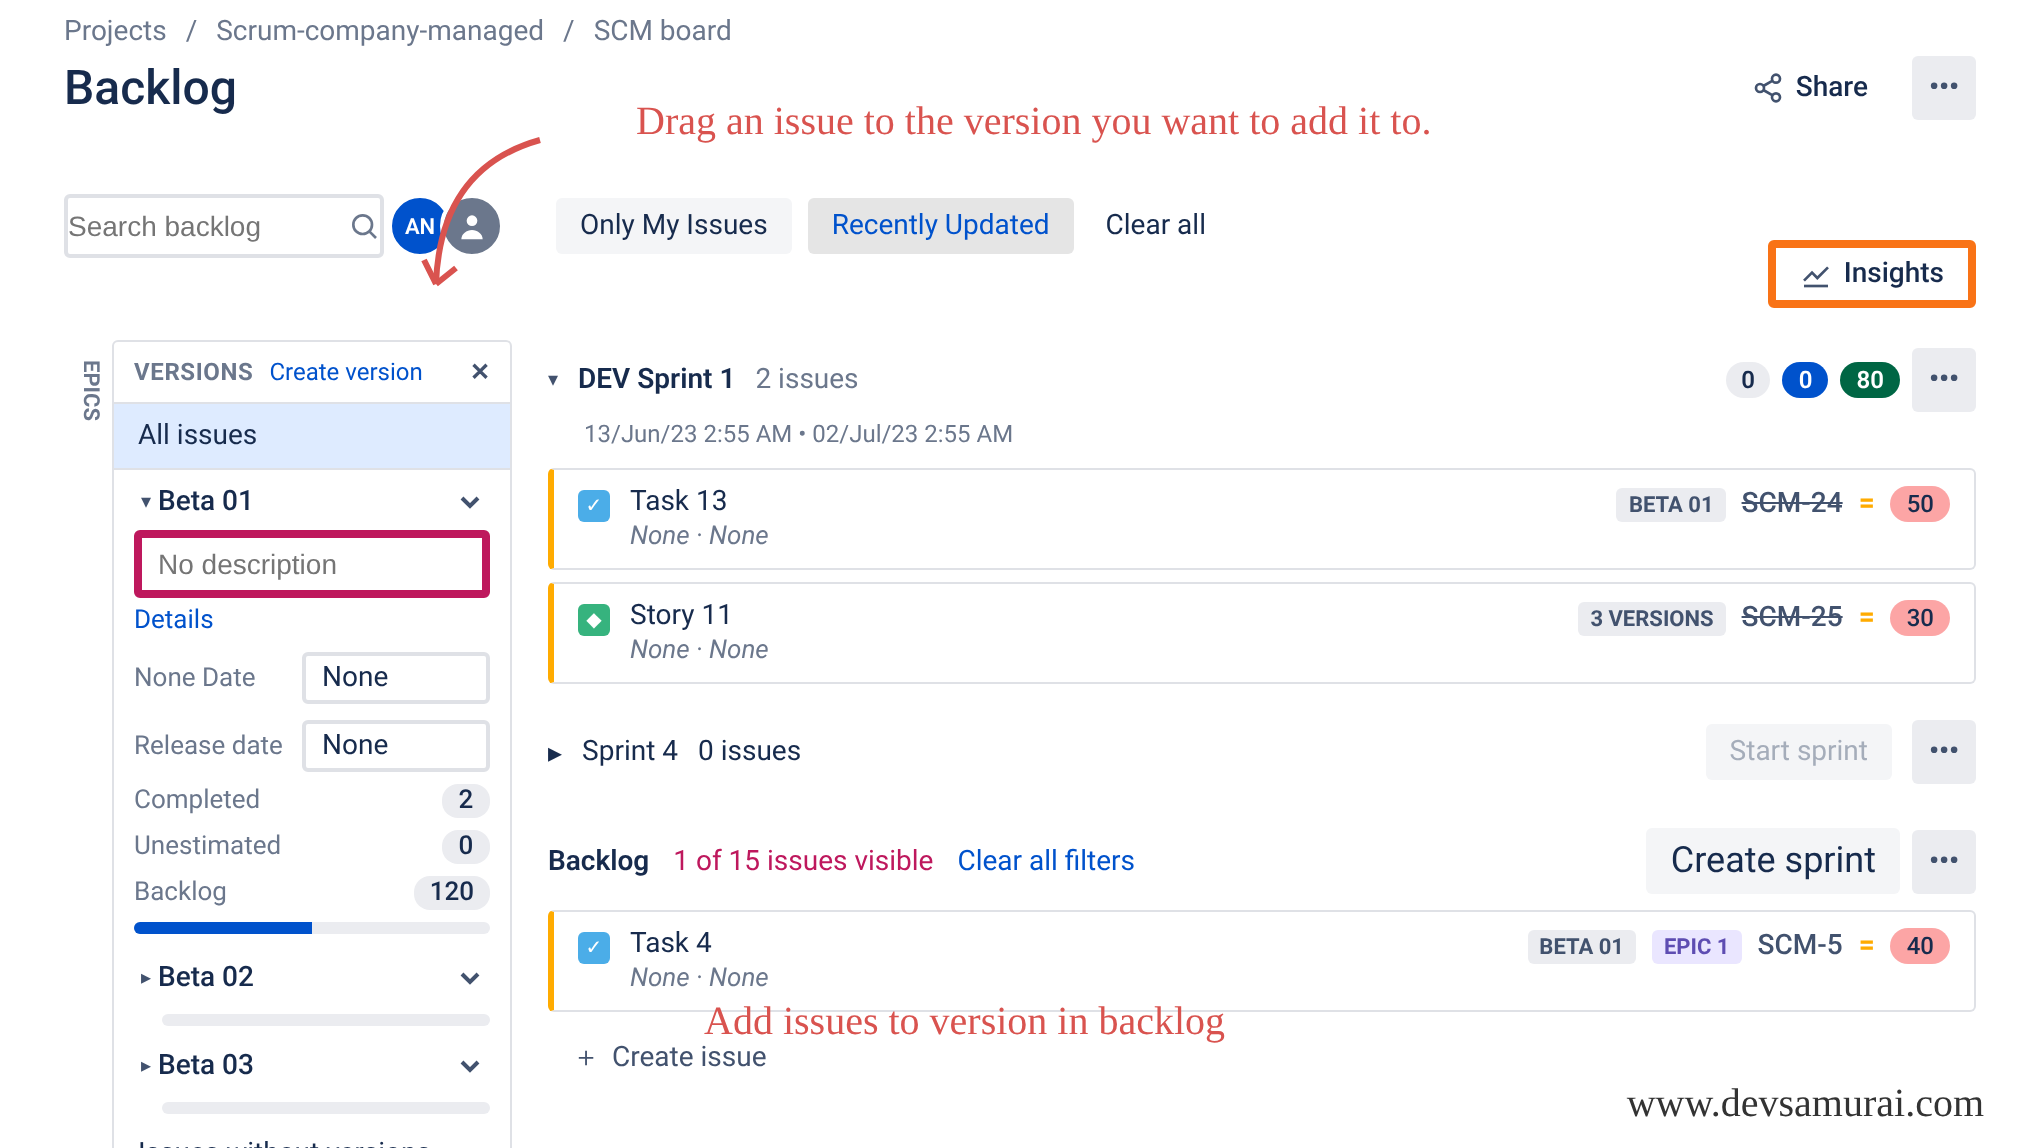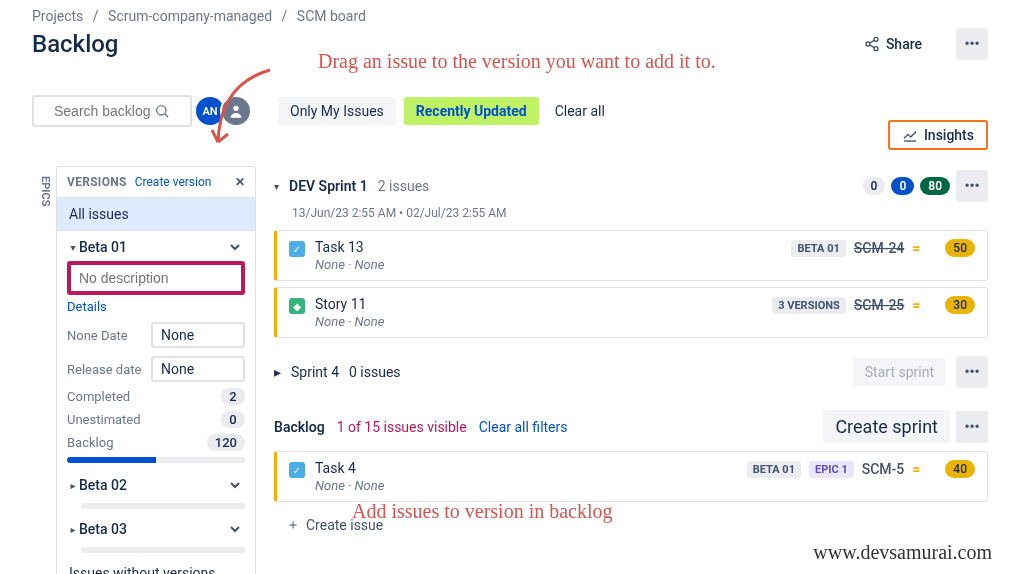--- a/index.html
+++ b/index.html
@@ -2,34 +2,34 @@
 <html><head>
 <meta charset="utf-8">
 <style>
   * { box-sizing: border-box; margin: 0; padding: 0; }
   body { font-family: -apple-system, BlinkMacSystemFont, "Segoe UI", Roboto, sans-serif; font-size: 14px; color: #172B4D; background: #fff; width: 1020px; height: 574px; overflow: hidden; position: relative; }
   .breadcrumb { padding: 8px 32px 0 32px; font-size: 14px; color: #6B778C; }
   .breadcrumb span { color: #6B778C; }
   .breadcrumb .sep { margin: 0 6px; }
   .title-row { display: flex; align-items: center; justify-content: space-between; padding: 4px 32px 8px 32px; }
   .title-row h1 { font-size: 24px; font-weight: 500; }
-  .title-actions { display: flex; align-items: center; gap: 24px; }
+  .title-actions { display: flex; align-items: center; gap: 12px; }
   .share-btn { display: flex; align-items: center; gap: 6px; padding: 6px 10px; cursor: pointer; font-weight: 500; }
   .meatball { width: 32px; height: 32px; background: #ebecf0; border-radius: 3px; display: flex; align-items: center; justify-content: center; color: #42526E; font-weight: bold; cursor: pointer; }
   .toolbar { display: flex; align-items: center; padding: 4px 32px 8px 32px; gap: 8px; }
-  .search-box { display: flex; align-items: center; border: 2px solid #DFE1E6; border-radius: 3px; width: 160px; height: 32px; padding: 0 20px; }
+  .search-box { display: flex; align-items: center; border: 2px solid #DFE1E6; border-radius: 3px; width: 160px; height: 32px; padding: 0 0; }
   .search-box input { border: none; outline: none; flex: 1; font-size: 14px; width: 100px; }
   .avatars { display: flex; align-items: center; }
   .avatar { width: 32px; height: 32px; border-radius: 50%; display: flex; align-items: center; justify-content: center; color: #fff; font-size: 11px; font-weight: 600; border: 2px solid #fff; margin-left: -6px; }
   .avatar.blue { background: #0052CC; }
   .avatar.grey { background: #6B778C; }
   .filter-btn { padding: 6px 12px; border-radius: 3px; background: #f4f5f7; font-size: 14px; cursor: pointer; }
-  .filter-btn.active { background: #bef264; color: #0052CC; font-weight: bold; }
+  .filter-btn.active { background: #e5e5e5; color: #0052CC; }
   .clear-all { font-size: 14px; color: #172B4D; padding: 0 8px; cursor: pointer; }
-  .insights-btn { margin-left: auto; border: 2px solid #f97316; border-radius: 3px; padding: 5px 12px; display: flex; align-items: center; gap: 6px; cursor: pointer; font-weight: 500; margin-top: 48px; }
+  .insights-btn { margin-left: auto; border: 4px solid #f97316; border-radius: 3px; padding: 5px 12px; display: flex; align-items: center; gap: 6px; cursor: pointer; font-weight: 500; margin-top: 48px; }
   .layout { display: flex; padding: 8px 0 0 39px; }
   .epics-tab { writing-mode: vertical-rl; font-size: 11px; font-weight: 700; color: #6B778C; padding: 10px 4px 0 0; cursor: pointer; }
   .versions-panel { width: 200px; border: 1px solid #DFE1E6; border-radius: 3px; }
   .versions-header { display: flex; align-items: center; padding: 8px 10px; gap: 8px; font-size: 12px; }
   .versions-header .vh-title { font-weight: 700; color: #6B778C; letter-spacing: .3px; }
   .versions-header .vh-create { color: #0052CC; cursor: pointer; }
   .versions-header .vh-close { margin-left: auto; font-weight: bold; cursor: pointer; color: #42526E; }
   .all-issues { background: #DEEBFF; padding: 8px 12px; font-size: 14px; border-top: 1px solid #DFE1E6; border-bottom: 1px solid #DFE1E6; }
   .version-item { padding: 6px 10px; }
   .version-row { display: flex; align-items: center; cursor: pointer; }
@@ -65,21 +65,21 @@
   .issue-icon.story { background: #36B37E; }
   .issue-body { flex: 1; }
   .issue-title { font-size: 14px; }
   .issue-meta { font-size: 13px; color: #6B778C; font-style: italic; margin-top: 2px; }
   .issue-right { display: flex; align-items: center; gap: 8px; }
   .badge { font-size: 11px; font-weight: 700; padding: 2px 6px; border-radius: 3px; background: #ebecf0; color: #42526E; }
   .badge.epic { background: #EAE6FF; color: #5E4DB2; }
   .issue-key { font-size: 14px; color: #42526E; font-weight: 500; }
   .issue-key.done { text-decoration: line-through; }
   .prio { color: #FFAB00; font-weight: bold; }
-  .est { background: #eab308; border-radius: 10px; min-width: 26px; padding: 2px 8px; font-size: 12px; color: #172B4D; font-weight: 500; margin-left: 17px; }
+  .est { background: #fca5a5; border-radius: 10px; min-width: 26px; padding: 2px 8px; font-size: 12px; color: #172B4D; font-weight: 500; }
   .sprint-row2 { display: flex; align-items: center; margin-top: 18px; gap: 10px; }
   .start-btn { margin-left: auto; padding: 6px 12px; background: #f4f5f7; color: #A5ADBA; border-radius: 3px; font-size: 14px; }
   .backlog-header { display: flex; align-items: center; gap: 12px; font-size: 14px; margin-top: 22px; }
   .backlog-header .bh { font-weight: 600; }
   .backlog-header .info { color: #be185d; }
   .backlog-header .clear { color: #0052CC; font-size: 14px; cursor: pointer; }
   .create-sprint { padding: 6px 12px; background: #f4f5f7; border-radius: 3px; cursor: pointer; font-size: 18px; }
   .create-issue { display: flex; align-items: center; padding: 8px 12px; font-size: 14px; color: #42526E; cursor: pointer; gap: 6px; margin-top: 4px; }
   .annotation { position: absolute; color: #D9534F; font-family: "Comic Sans MS", cursive; font-size: 20px; pointer-events: none; }
   .arrow { position: absolute; pointer-events: none; }

